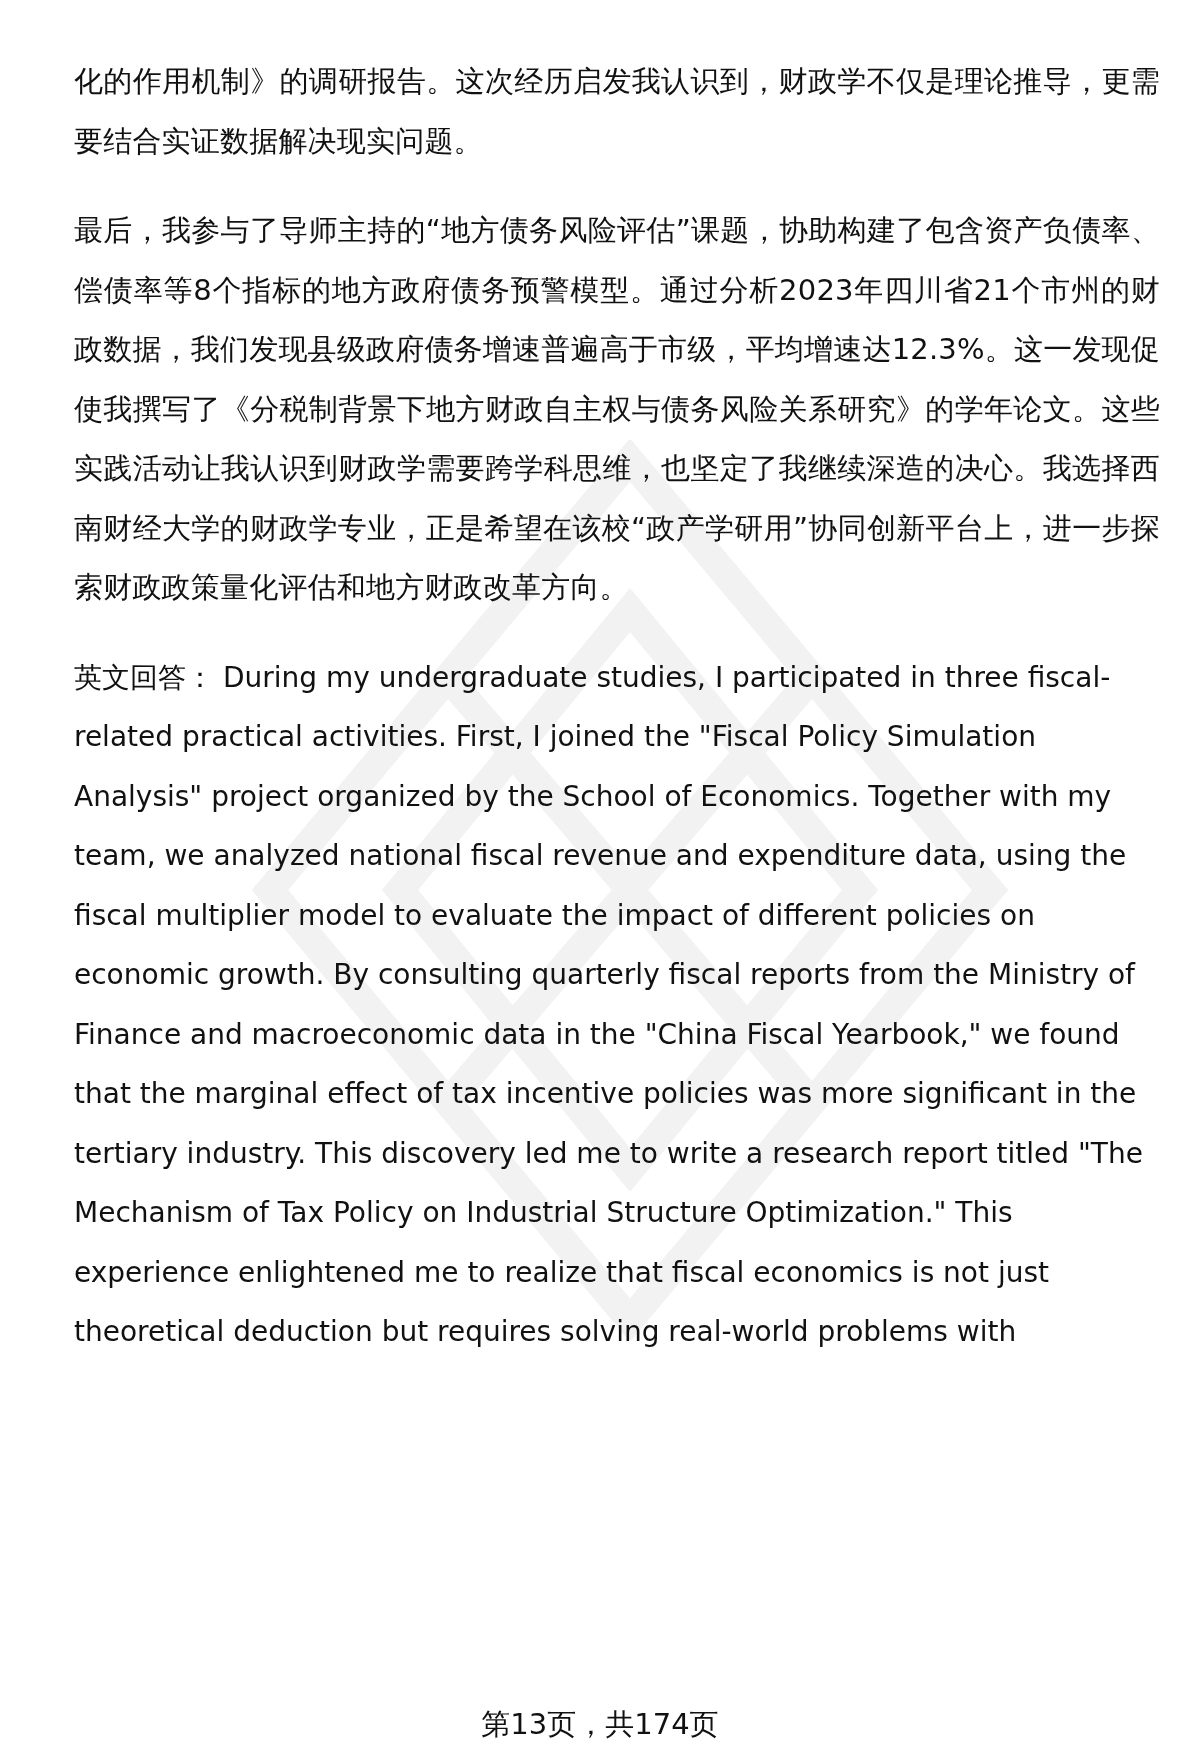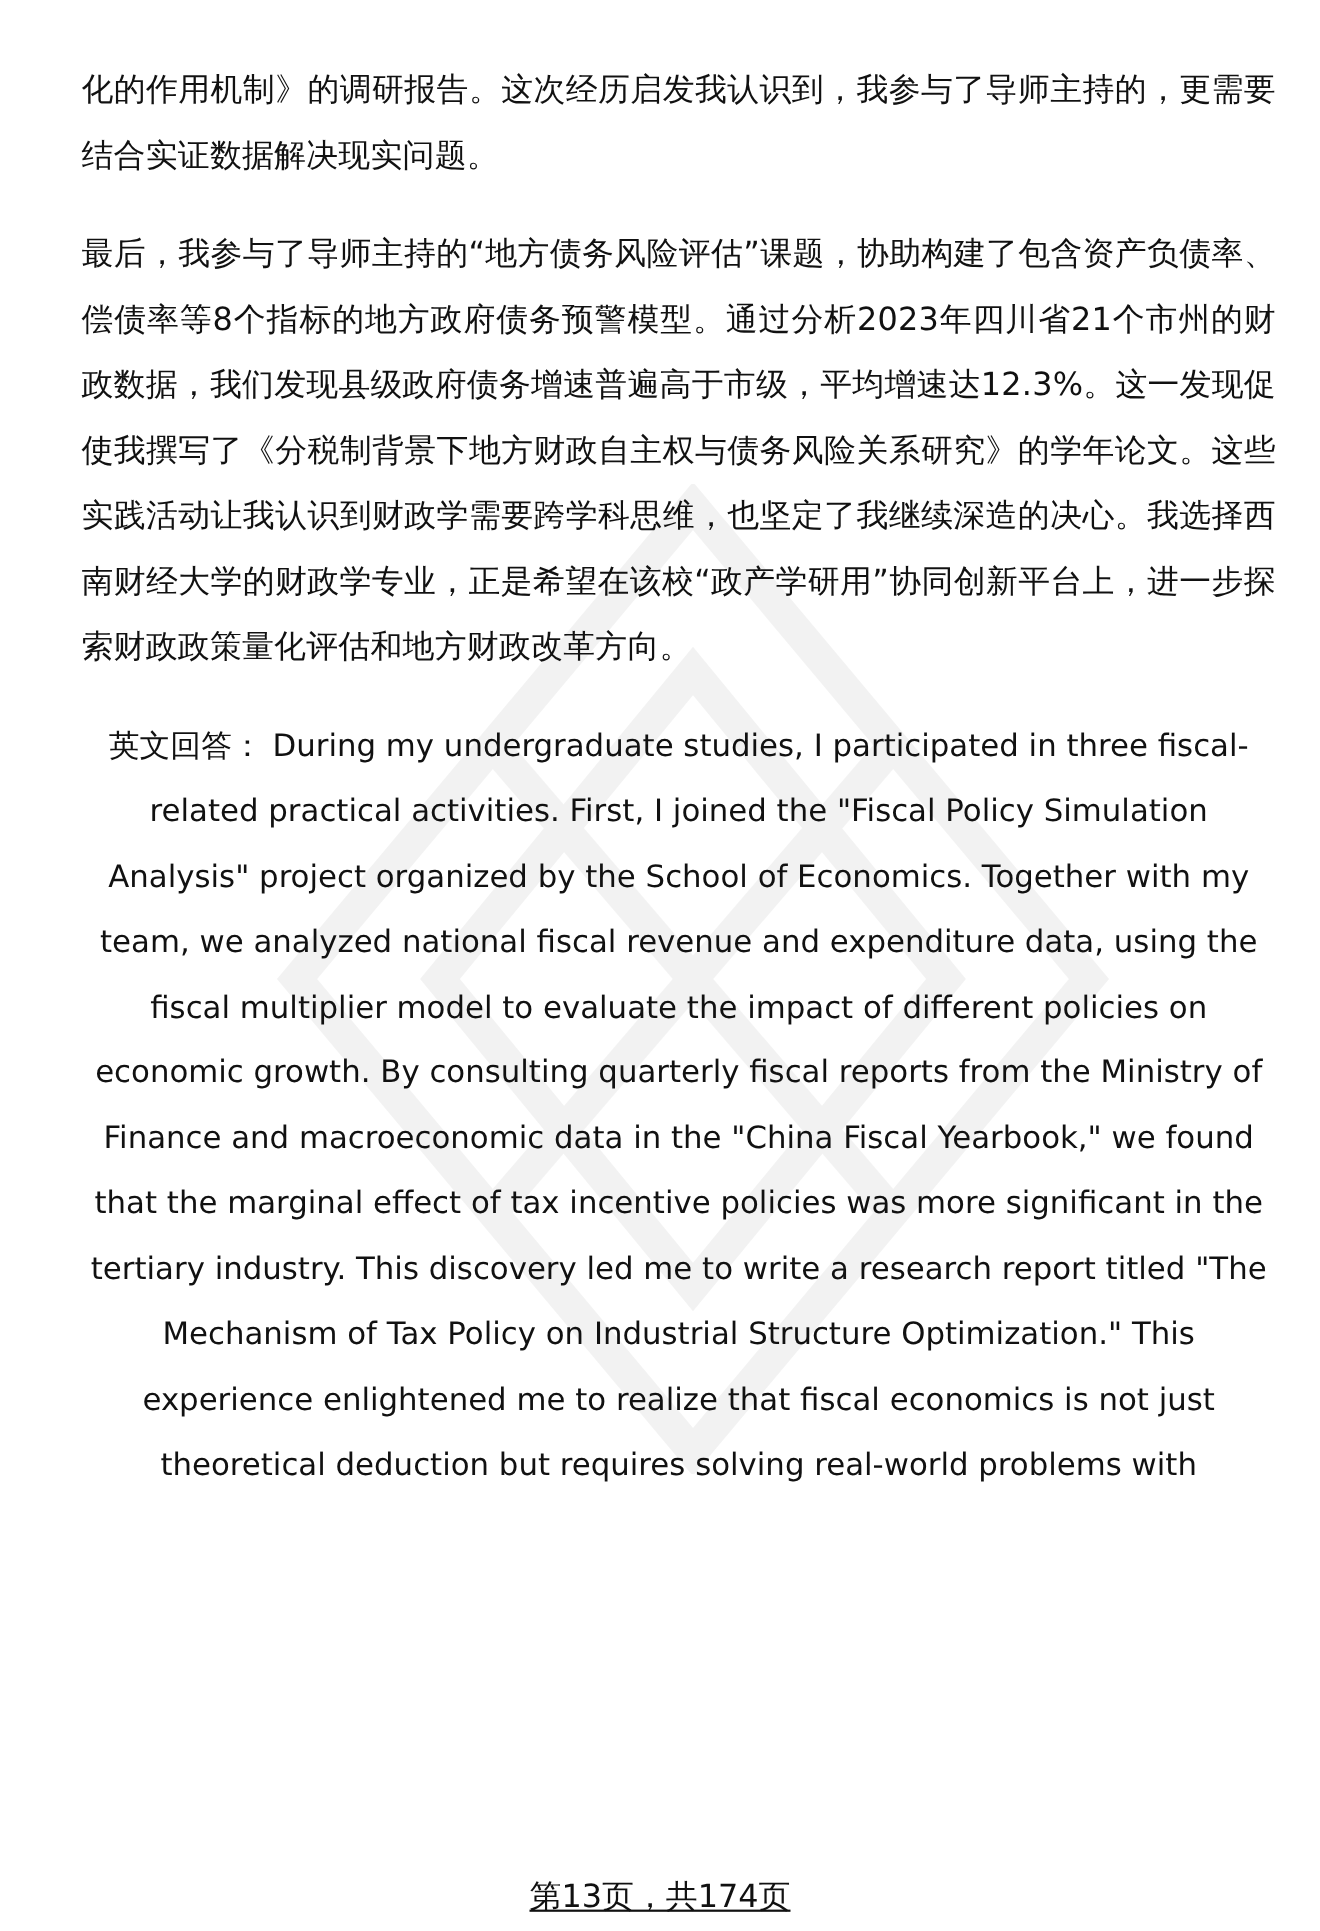--- a/index.html
+++ b/index.html
@@ -3,35 +3,35 @@
 <meta charset="utf-8">
 <style>
   html, body { margin: 0; padding: 0; background: #ffffff; }
   body { width: 1200px; height: 1755px; position: relative; overflow: hidden;
          font-family: "DejaVu Sans", "Liberation Sans", sans-serif; color: #111111; }
   .watermark { position: absolute; left: 250px; top: 440px; width: 760px; height: 900px;
                pointer-events: none; opacity: 0.07; }
   .page { position: absolute; left: 74px; top: 52px; width: 1086px; }
   .para { font-size: 29px; line-height: 59.5px; letter-spacing: 0.2px; margin: 0 0 30px 0;
           text-align: justify; text-justify: inter-character; word-break: break-all; }
-  .para.en { font-family: "DejaVu Sans", sans-serif; font-size: 28px; letter-spacing: 0; word-break: normal; text-align: center; }
+  .para.en { font-family: "DejaVu Sans", sans-serif; font-size: 28px; letter-spacing: 0; word-break: normal; text-align: left; }
   .footer { position: absolute; top: 1706px; left: 0; width: 1200px; text-align: center;
-            font-size: 29px; line-height: 36px; color: #111111; text-decoration: underline; }
+            font-size: 29px; line-height: 36px; color: #111111; }
 </style>
 </head>
 <body>
 
 <svg class="watermark" viewBox="0 0 760 900">
   <g fill="none" stroke="#555" stroke-width="28">
     <polygon points="380,20 740,450 380,880 20,450"></polygon>
     <polygon points="380,170 610,450 380,730 150,450"></polygon>
     <line x1="200" y1="240" x2="560" y2="660"></line>
     <line x1="560" y1="240" x2="200" y2="660"></line>
   </g>
 </svg>
 
 <div class="page">
-  <p class="para">化的作用机制》的调研报告。这次经历启发我认识到，我参与了导师主持的，更需要结合实证数据解决现实问题。</p>
+  <p class="para">化的作用机制》的调研报告。这次经历启发我认识到，财政学不仅是理论推导，更需要结合实证数据解决现实问题。</p>
   <p class="para">最后，我参与了导师主持的“地方债务风险评估”课题，协助构建了包含资产负债率、偿债率等8个指标的地方政府债务预警模型。通过分析2023年四川省21个市州的财政数据，我们发现县级政府债务增速普遍高于市级，平均增速达12.3%。这一发现促使我撰写了《分税制背景下地方财政自主权与债务风险关系研究》的学年论文。这些实践活动让我认识到财政学需要跨学科思维，也坚定了我继续深造的决心。我选择西南财经大学的财政学专业，正是希望在该校“政产学研用”协同创新平台上，进一步探索财政政策量化评估和地方财政改革方向。</p>
   <p class="para en"><span>英文回答：</span><span> During my undergraduate studies, I participated in three fiscal-related practical activities. First, I joined the "Fiscal Policy Simulation Analysis" project organized by the School of Economics. Together with my team, we analyzed national fiscal revenue and expenditure data, using the fiscal multiplier model to evaluate the impact of different policies on economic growth. By consulting quarterly fiscal reports from the Ministry of Finance and macroeconomic data in the "China Fiscal Yearbook," we found that the marginal effect of tax incentive policies was more significant in the tertiary industry. This discovery led me to write a research report titled "The Mechanism of Tax Policy on Industrial Structure Optimization." This experience enlightened me to realize that fiscal economics is not just theoretical deduction but requires solving real-world problems with</span></p>
 </div>
 
 <div class="footer">第13页，共174页</div>
 
 </body></html>

